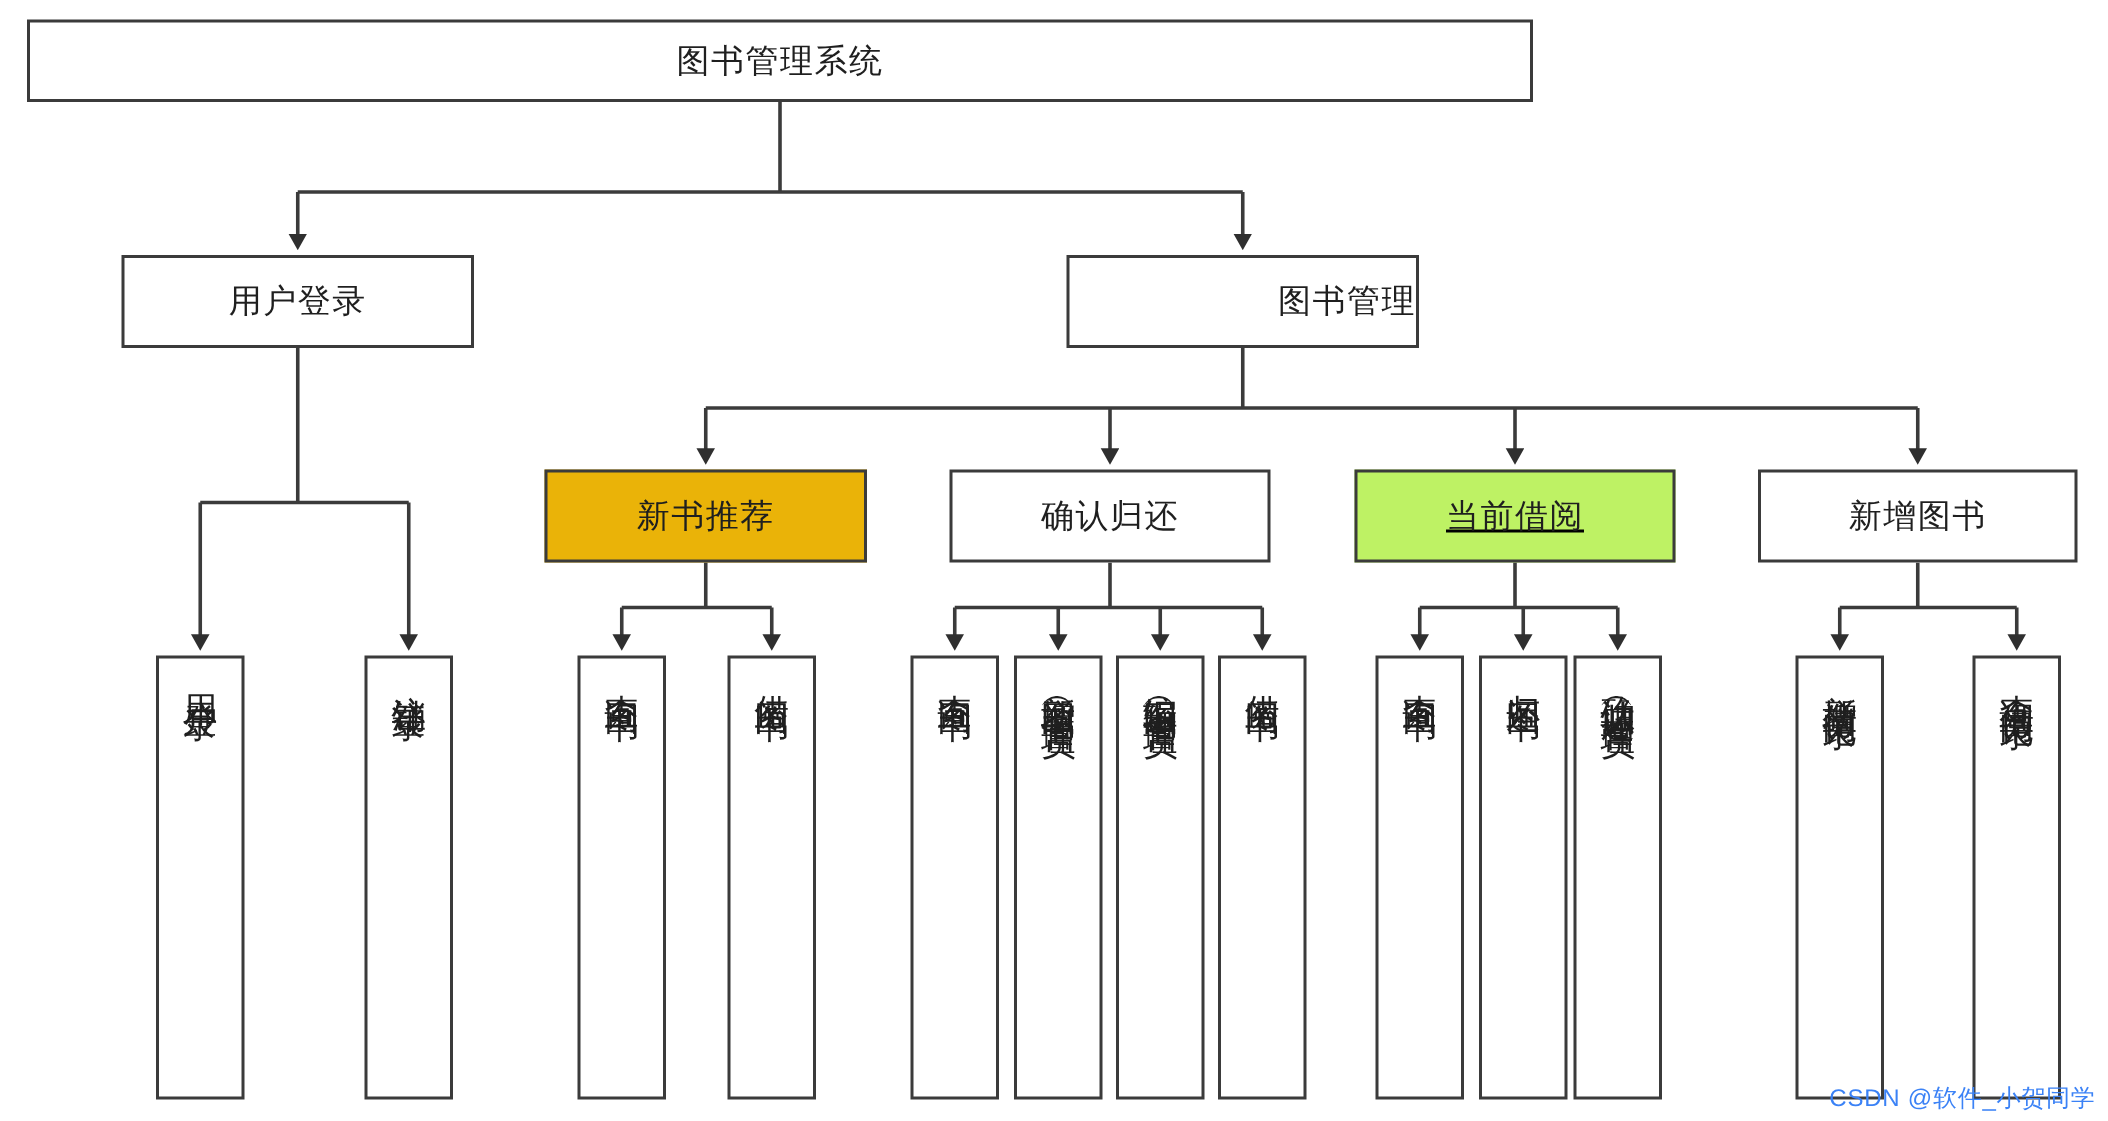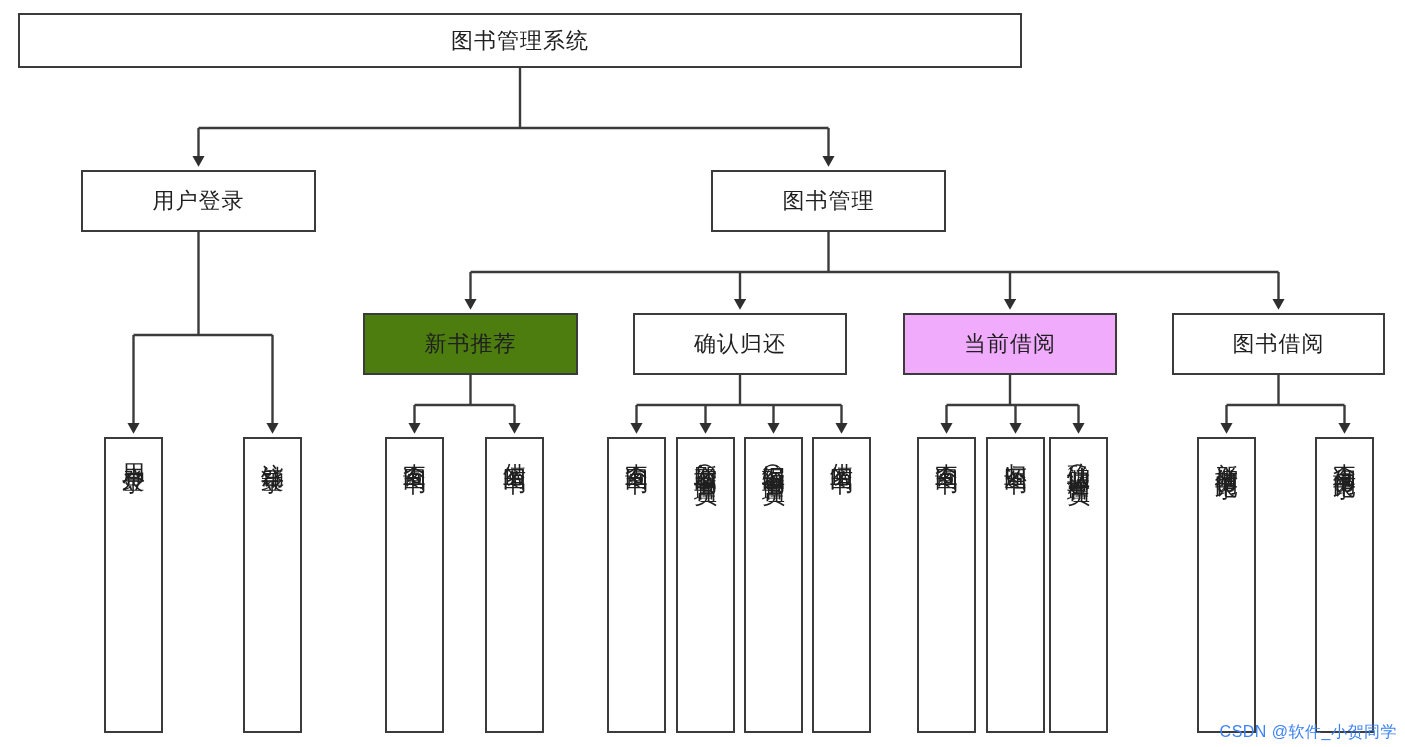--- a/index.html
+++ b/index.html
@@ -62,34 +62,34 @@
         <path d="M1344.5,405 L1344.5,424" stroke="#3b3b3b" stroke-width="2.4" fill="none" marker-end="url(#arrow)"></path>
       </g>
   </svg>
   <div id="nodes">
       <div class="node h" style="left: 18px; top: 13px; width: 1004px; height: 55px; border-color: rgb(59, 59, 59); background: rgb(255, 255, 255);">
         <span class="lbl" style="color: rgb(31, 31, 31);">图书管理系统</span>
       </div>
       <div class="node h" style="left: 81px; top: 170px; width: 235px; height: 62px; border-color: rgb(59, 59, 59); background: rgb(255, 255, 255);">
         <span class="lbl" style="color: rgb(31, 31, 31);">用户登录</span>
       </div>
-      <div class="node h" style="left: 711px; top: 170px; width: 235px; height: 62px; border-color: rgb(59, 59, 59); background: rgb(255, 255, 255);">
+      <div class="node h" style="left: 711px; top: 170px; width: 235px; height: 62px; border-color: rgb(59, 59, 59); background: rgb(255, 255, 255); justify-content: flex-end;">
         <span class="lbl" style="color: rgb(31, 31, 31);">图书管理</span>
       </div>
-      <div class="node h" style="left: 363px; top: 313px; width: 215px; height: 62px; border-color: rgb(59, 59, 59); background: #4d7c0f; justify-content: center;">
+      <div class="node h" style="left: 363px; top: 313px; width: 215px; height: 62px; border-color: rgb(59, 59, 59); background: #eab308; justify-content: center;">
         <span class="lbl" style="color: rgb(31, 31, 31);">新书推荐</span>
       </div>
       <div class="node h" style="left: 633px; top: 313px; width: 214px; height: 62px; border-color: rgb(59, 59, 59); background: rgb(255, 255, 255);">
         <span class="lbl" style="color: rgb(31, 31, 31);">确认归还</span>
       </div>
-      <div class="node h" style="left: 903px; top: 313px; width: 214px; height: 62px; border-color: rgb(59, 59, 59); background: #f0abfc;">
+      <div class="node h" style="left: 903px; top: 313px; width: 214px; height: 62px; border-color: rgb(59, 59, 59); background: #bef264; text-decoration: underline;">
         <span class="lbl" style="color: rgb(31, 31, 31);">当前借阅</span>
       </div>
       <div class="node h" style="left: 1172px; top: 313px; width: 213px; height: 62px; border-color: rgb(59, 59, 59); background: rgb(255, 255, 255);">
-        <span class="lbl" style="color: rgb(31, 31, 31);">图书借阅</span>
+        <span class="lbl" style="color: rgb(31, 31, 31);">新增图书</span>
       </div>
       <div class="node v" style="left: 104px; top: 437px; width: 59px; height: 296px; border-color: rgb(59, 59, 59); background: rgb(255, 255, 255);">
         <span class="lbl" style="color: rgb(31, 31, 31);">用户登录</span>
       </div>
       <div class="node v" style="left: 243px; top: 437px; width: 59px; height: 296px; border-color: rgb(59, 59, 59); background: rgb(255, 255, 255);">
         <span class="lbl" style="color: rgb(31, 31, 31);">注销登录</span>
       </div>
       <div class="node v" style="left: 385px; top: 437px; width: 59px; height: 296px; border-color: rgb(59, 59, 59); background: rgb(255, 255, 255);">
         <span class="lbl" style="color: rgb(31, 31, 31);">查询图书</span>
       </div>

